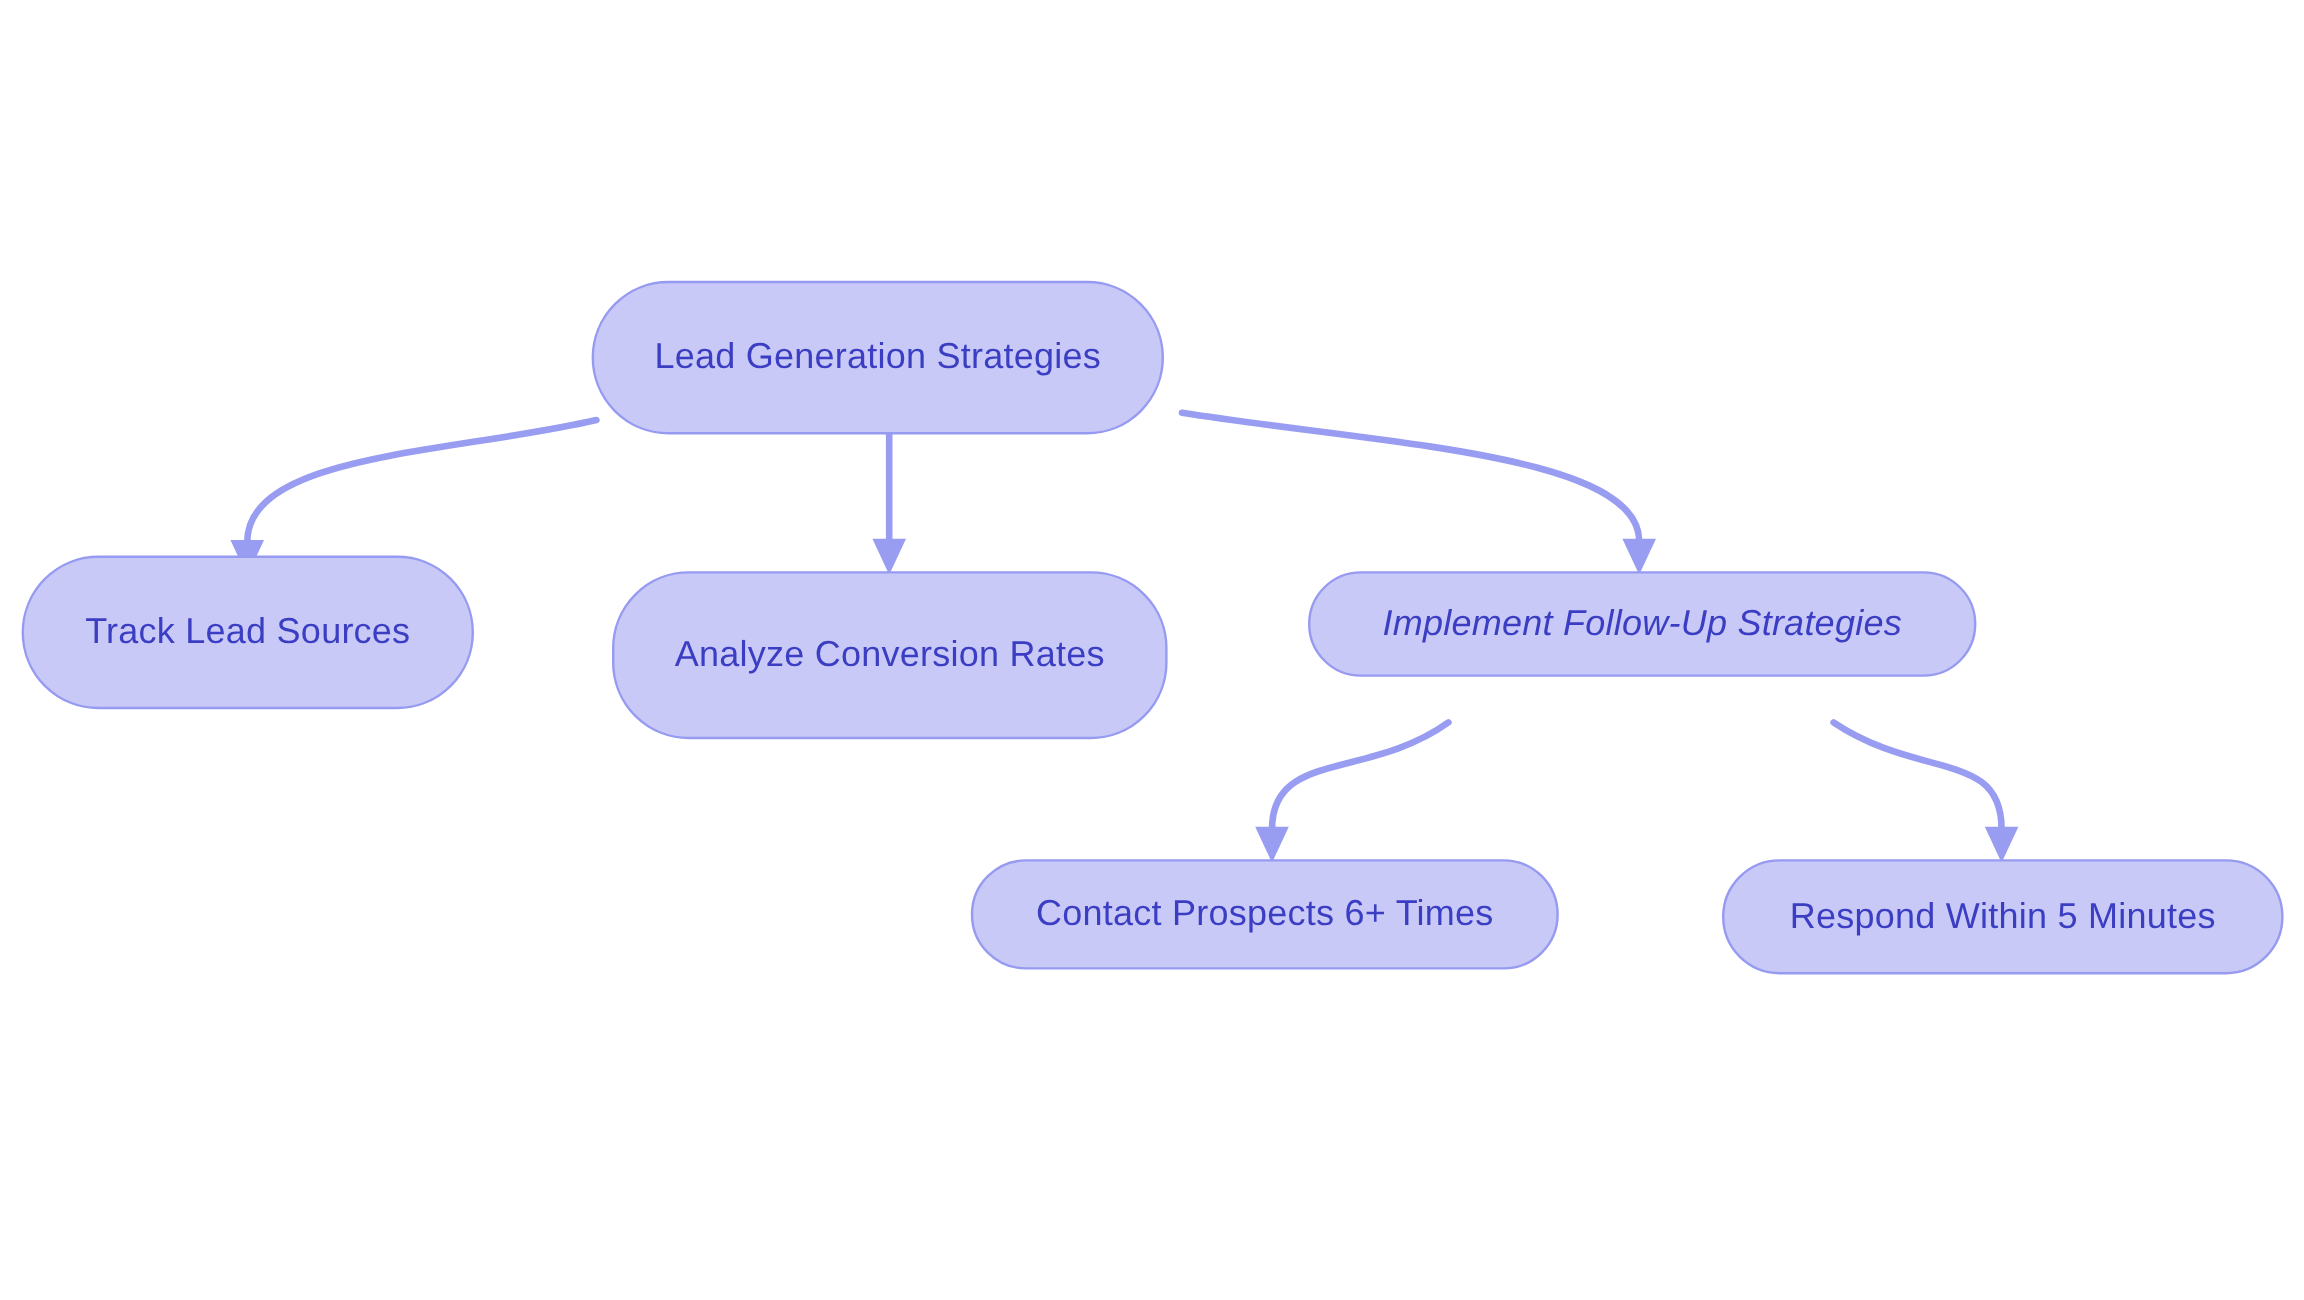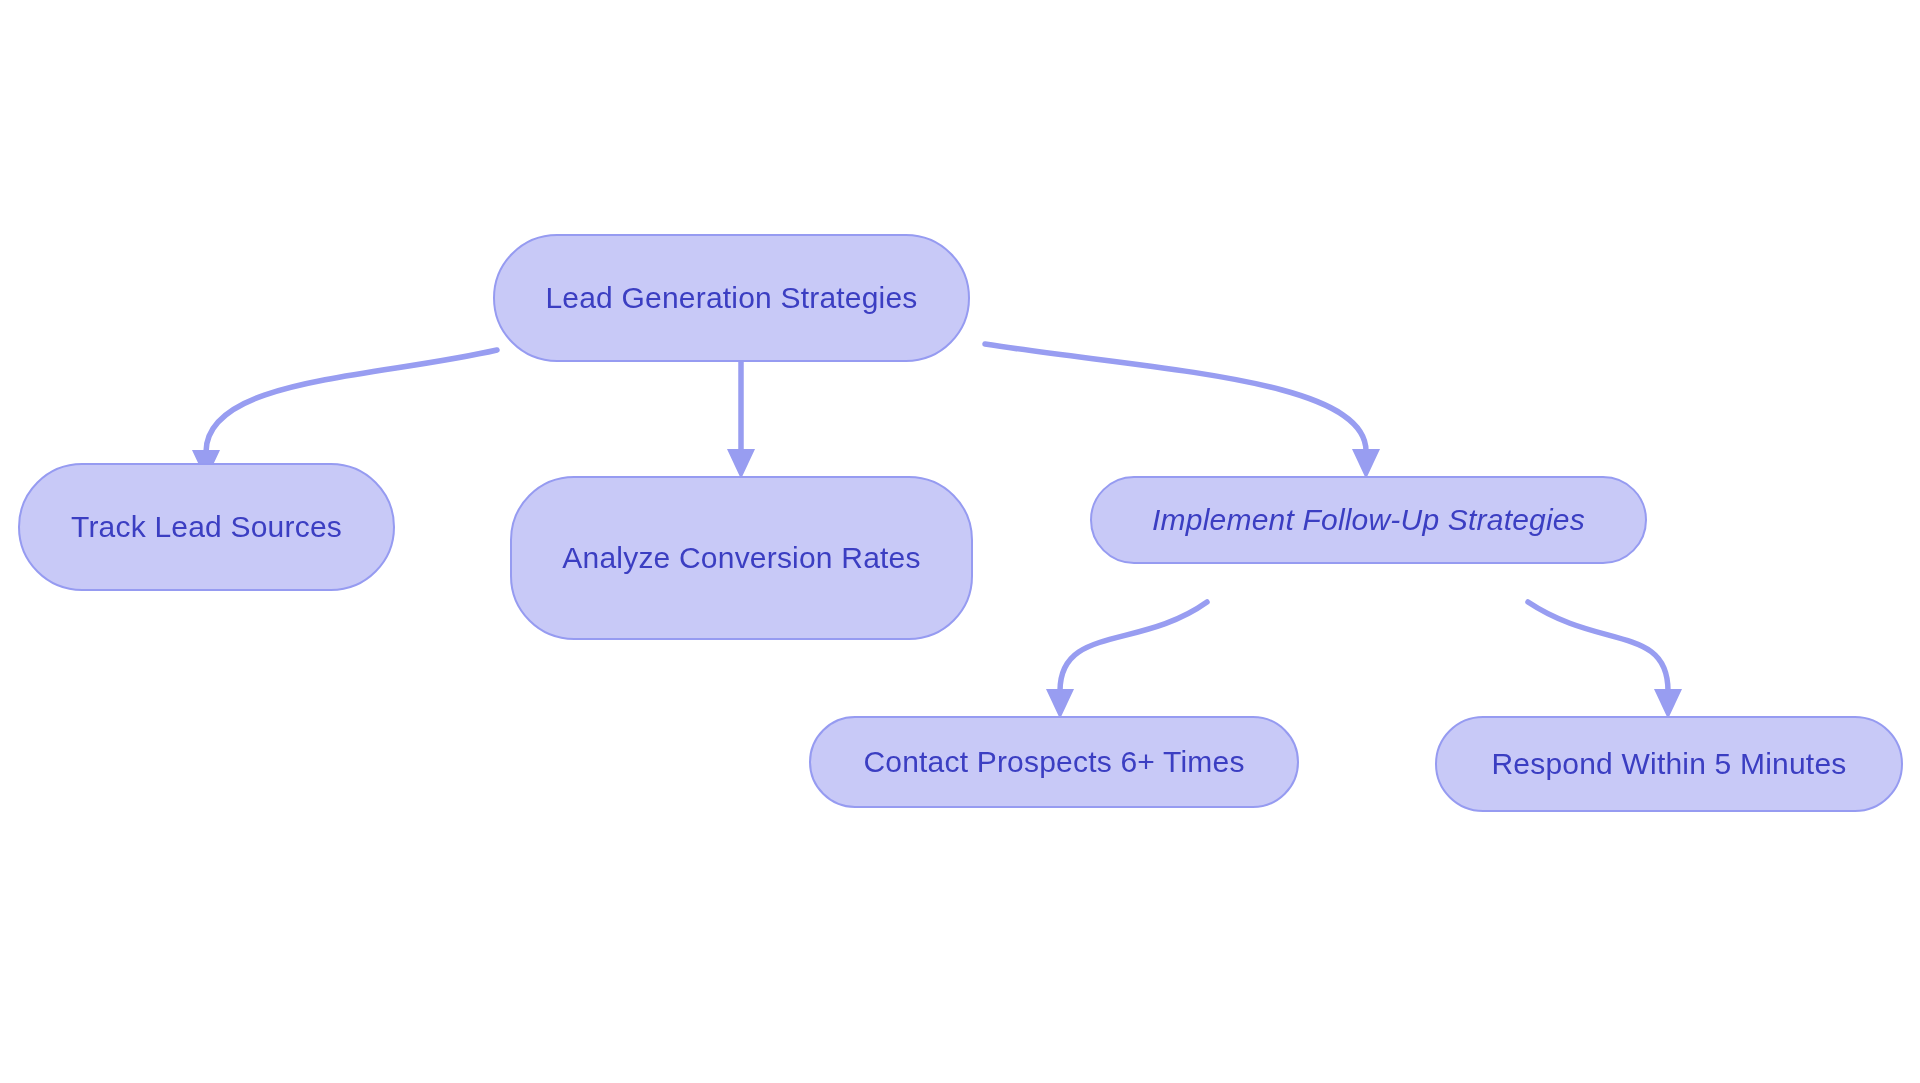--- a/index.html
+++ b/index.html
@@ -34,21 +34,21 @@
     border-radius: 64px;
     color: var(--text, #3b3ec2);
     font-size: 30px;
     font-weight: 400;
     letter-spacing: 0.2px;
     white-space: nowrap;
     text-align: center;
   }
   .node-root      { left: 493px;  top: 234px; width: 477px; height: 128px; justify-content: center; }
   .node-track     { left: 18px;   top: 463px; width: 377px; height: 128px; }
-  .node-analyze   { left: 510px;  top: 476px; width: 463px; height: 164px; }
+  .node-analyze   { left: 510px;  top: 476px; width: 463px; height: 140px; }
   .node-implement { left: 1090px; top: 476px; width: 557px; height: 88px; font-style: italic; }
   .node-contact   { left: 809px;  top: 716px; width: 490px; height: 92px; text-align: center; }
   .node-respond   { left: 1435px; top: 716px; width: 468px; height: 96px; }
 </style>
 </head>
 <body>
 
 <div class="canvas">
 
   <svg class="edge-layer" viewBox="0 0 1920 1083" xmlns="http://www.w3.org/2000/svg">

